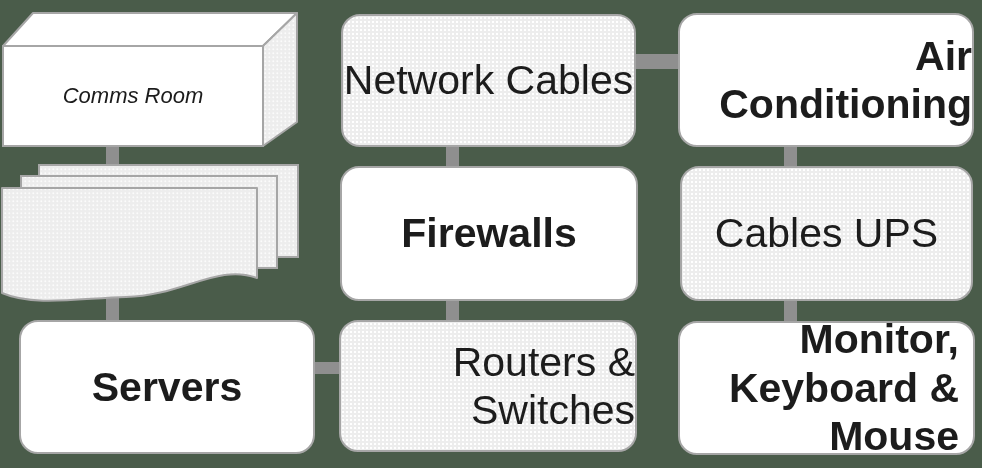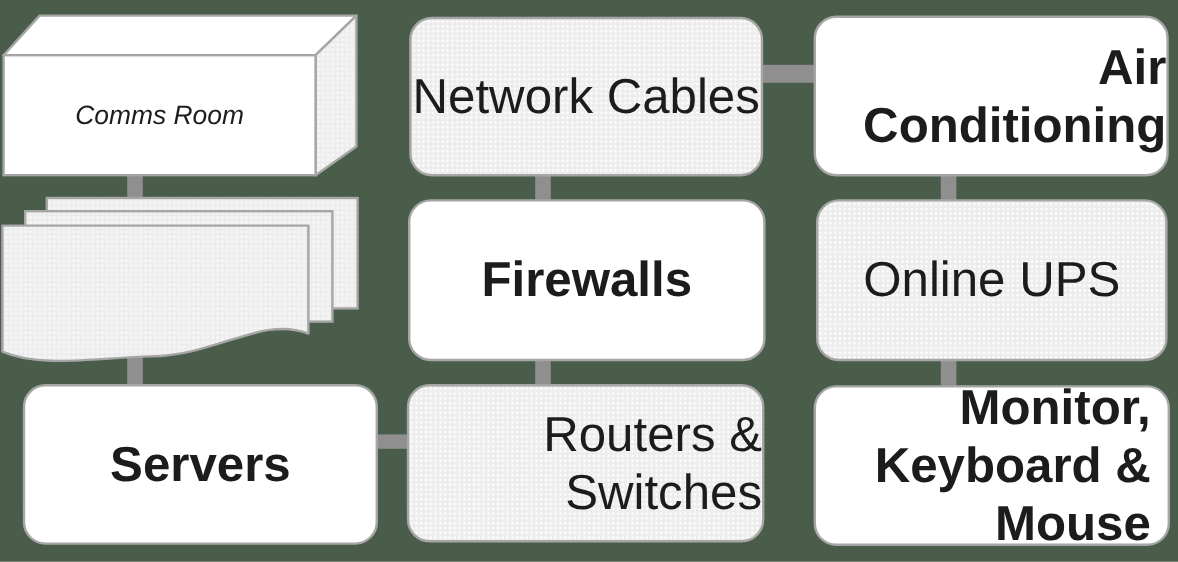--- a/index.html
+++ b/index.html
@@ -107,21 +107,21 @@
 
   <div class="node fill-white n-air-conditioning">
     <span>Air Conditioning</span>
   </div>
 
   <div class="node fill-white n-firewalls">
     <span>Firewalls</span>
   </div>
 
   <div class="node fill-dotted n-online-ups">
-    <span>Online UPS</span>
+    <span>Cables UPS</span>
   </div>
 
   <div class="node fill-white n-servers">
     <span>Servers</span>
   </div>
 
   <div class="node fill-dotted n-routers-switches">
     <span>Routers &amp; Switches</span>
   </div>
 

